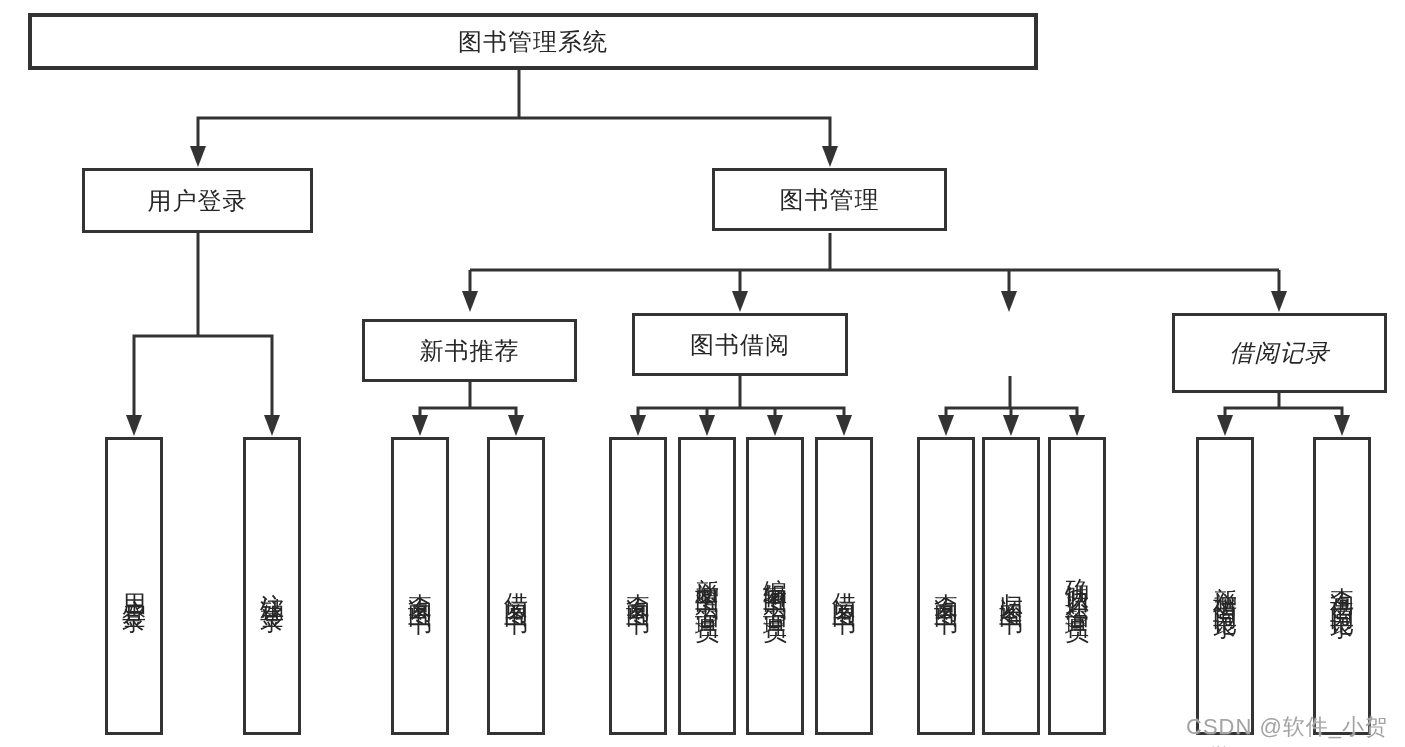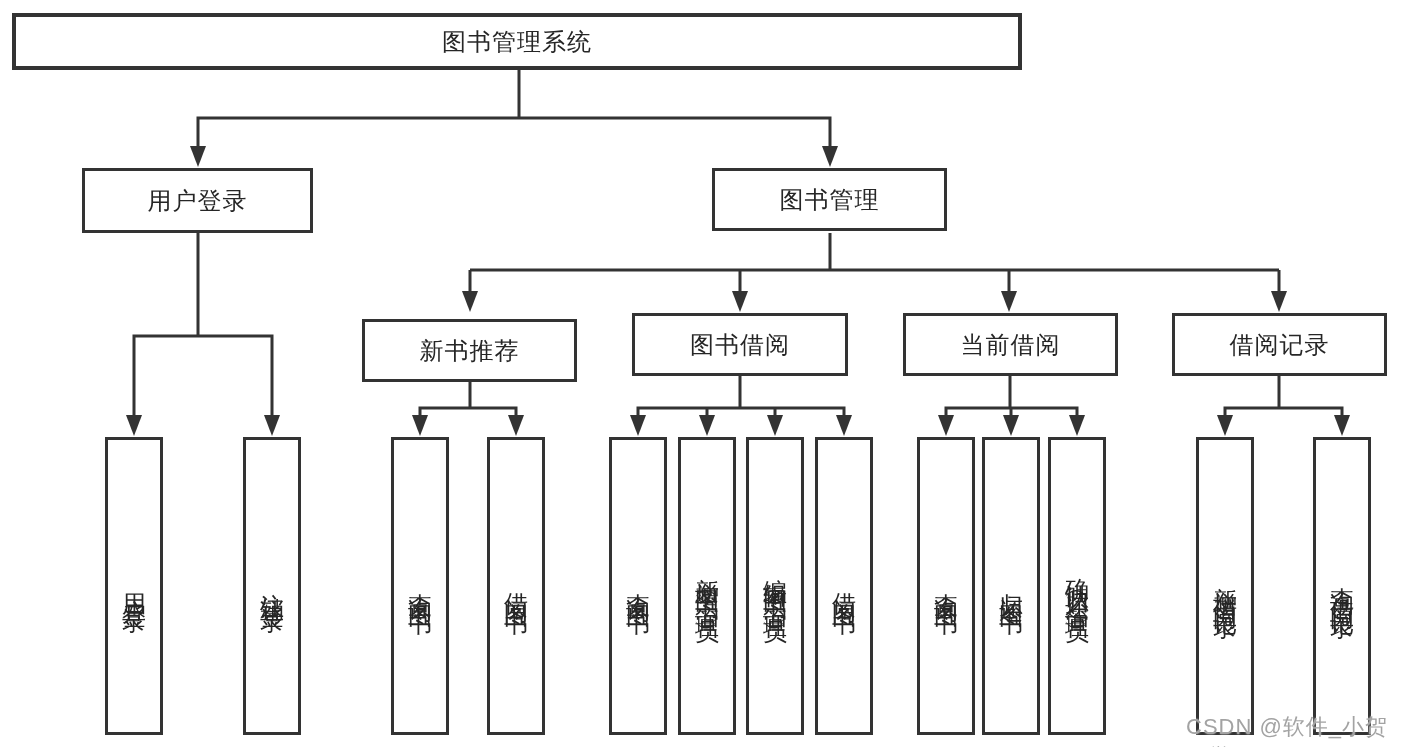--- a/index.html
+++ b/index.html
@@ -72,29 +72,28 @@
       <polygon points="767,415 783,415 775,436"></polygon>
       <polygon points="836,415 852,415 844,436"></polygon>
       <polygon points="938,415 954,415 946,436"></polygon>
       <polygon points="1003,415 1019,415 1011,436"></polygon>
       <polygon points="1069,415 1085,415 1077,436"></polygon>
       <polygon points="1217,415 1233,415 1225,436"></polygon>
       <polygon points="1334,415 1350,415 1342,436"></polygon>
     </g>
   </svg>
 
-  <div class="node root" style="left:12px;top:13px;width:1010px;height:57px;">图书管理系统</div>
+  <div class="node root" style="left:28px;top:13px;width:1010px;height:57px;">图书管理系统</div>
 
   <div class="node" style="left:82px;top:168px;width:231px;height:65px;">用户登录</div>
   <div class="node" style="left:712px;top:168px;width:235px;height:63px;">图书管理</div>
 
   <div class="node" style="left:362px;top:313px;width:215px;height:63px;margin-top:6px;">新书推荐</div>
   <div class="node" style="left:632px;top:313px;width:216px;height:63px;">图书借阅</div>
-  <div class="node" style="left:903px;top:313px;width:215px;height:63px;">当前借阅</div>
-  <div class="node" style="left:1172px;top:313px;width:215px;height:63px;">借阅记录</div>
+  <div class="node" style="left:1172px;top:313px;width:215px;height:80px;font-style:italic;">借阅记录</div>
 
   <div class="leaf" style="left:105px;top:437px;width:58px;height:298px;">
     <span>用户登录</span>
   </div>
   <div class="leaf" style="left:243px;top:437px;width:58px;height:298px;">
     <span>注销登录</span>
   </div>
 
   <div class="leaf" style="left:391px;top:437px;width:58px;height:298px;">
     <span>查询图书</span>

